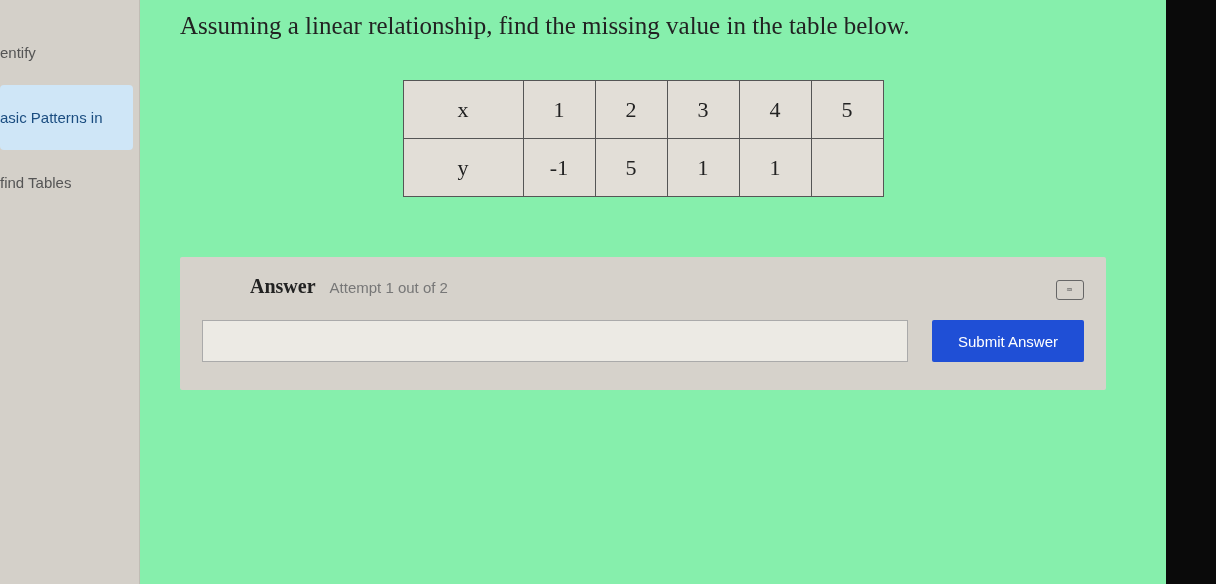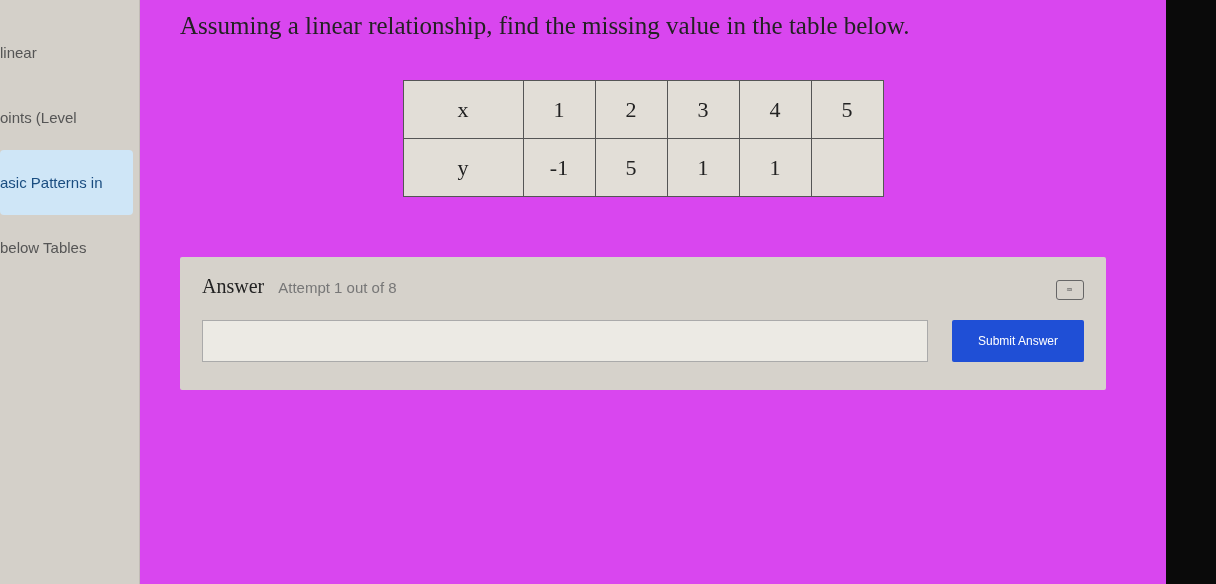--- a/index.html
+++ b/index.html
@@ -29,21 +29,21 @@
   }
   .sidebar-item.active {
     background: #cfe6f7;
     color: #1a4d80;
     font-weight: 400;
     border-radius: 4px;
     margin-right: 6px;
   }
   .main {
     flex: 1;
-    background: #d946ef;
+    background: #86efac;
     padding: 0 60px 0 40px;
     position: relative;
   }
   .question-text {
     font-size: 25px;
     color: #222;
     line-height: 1.45;
     margin-top: 8px;
     margin-bottom: 36px;
     font-family: Georgia, serif;
@@ -72,24 +72,25 @@
     padding: 18px 22px 28px 22px;
     border-radius: 2px;
   }
   .answer-header {
     display: flex;
     align-items: baseline;
     gap: 14px;
     margin-bottom: 20px;
   }
   .answer-label {
-    font-weight: normal;
+    font-weight: bold;
     font-size: 20px;
     color: #222;
     font-family: Georgia, serif;
+    margin-left: 48px;
   }
   .attempt {
     font-size: 15px;
     color: #777;
     font-family: Arial, sans-serif;
   }
   .kbd-icon {
     margin-left: auto;
     width: 28px;
     height: 20px;
@@ -116,39 +117,38 @@
     font-size: 18px;
     padding: 0 10px;
     font-family: Georgia, serif;
   }
   .submit-btn {
     background: #1f4fd6;
     color: #fff;
     border: none;
     height: 42px;
     padding: 0 26px;
-    font-size: 12px;
+    font-size: 15px;
     font-family: Arial, sans-serif;
     cursor: pointer;
     border-radius: 2px;
   }
   .right-edge {
     width: 50px;
     background: #0a0a0a;
     flex-shrink: 0;
   }
 </style>
 </head>
 <body>
 
 <div class="sidebar">
-  <div class="sidebar-item"><span>linear</span></div>
-  <div class="sidebar-item"><span>oints (Level</span></div>
+  <div class="sidebar-item"><span>entify</span></div>
   <div class="sidebar-item active"><span>asic Patterns in</span></div>
-  <div class="sidebar-item"><span>below Tables</span></div>
+  <div class="sidebar-item"><span>find Tables</span></div>
 </div>
 
 <div class="main">
   <p class="question-text">Assuming a linear relationship, find the missing value in the table below.</p>
 
   <div class="table-wrap">
     <table class="data">
       <tbody>
           <tr>
         <td class="rowlabel">x</td>
@@ -166,21 +166,21 @@
         <td class="cell">1</td>
         <td class="cell"></td>
       </tr>
     </tbody>
       </table>
   </div>
 
   <div class="answer-area">
     <div class="answer-header">
       <span class="answer-label">Answer</span>
-      <span class="attempt">Attempt 1 out of 8</span>
+      <span class="attempt">Attempt 1 out of 2</span>
       <span class="kbd-icon">⌨</span>
     </div>
     <div class="answer-row">
       <input class="answer-input" type="text" value="" style="">
       <button class="submit-btn">Submit Answer</button>
     </div>
   </div>
 </div>
 
 <div class="right-edge"></div>

